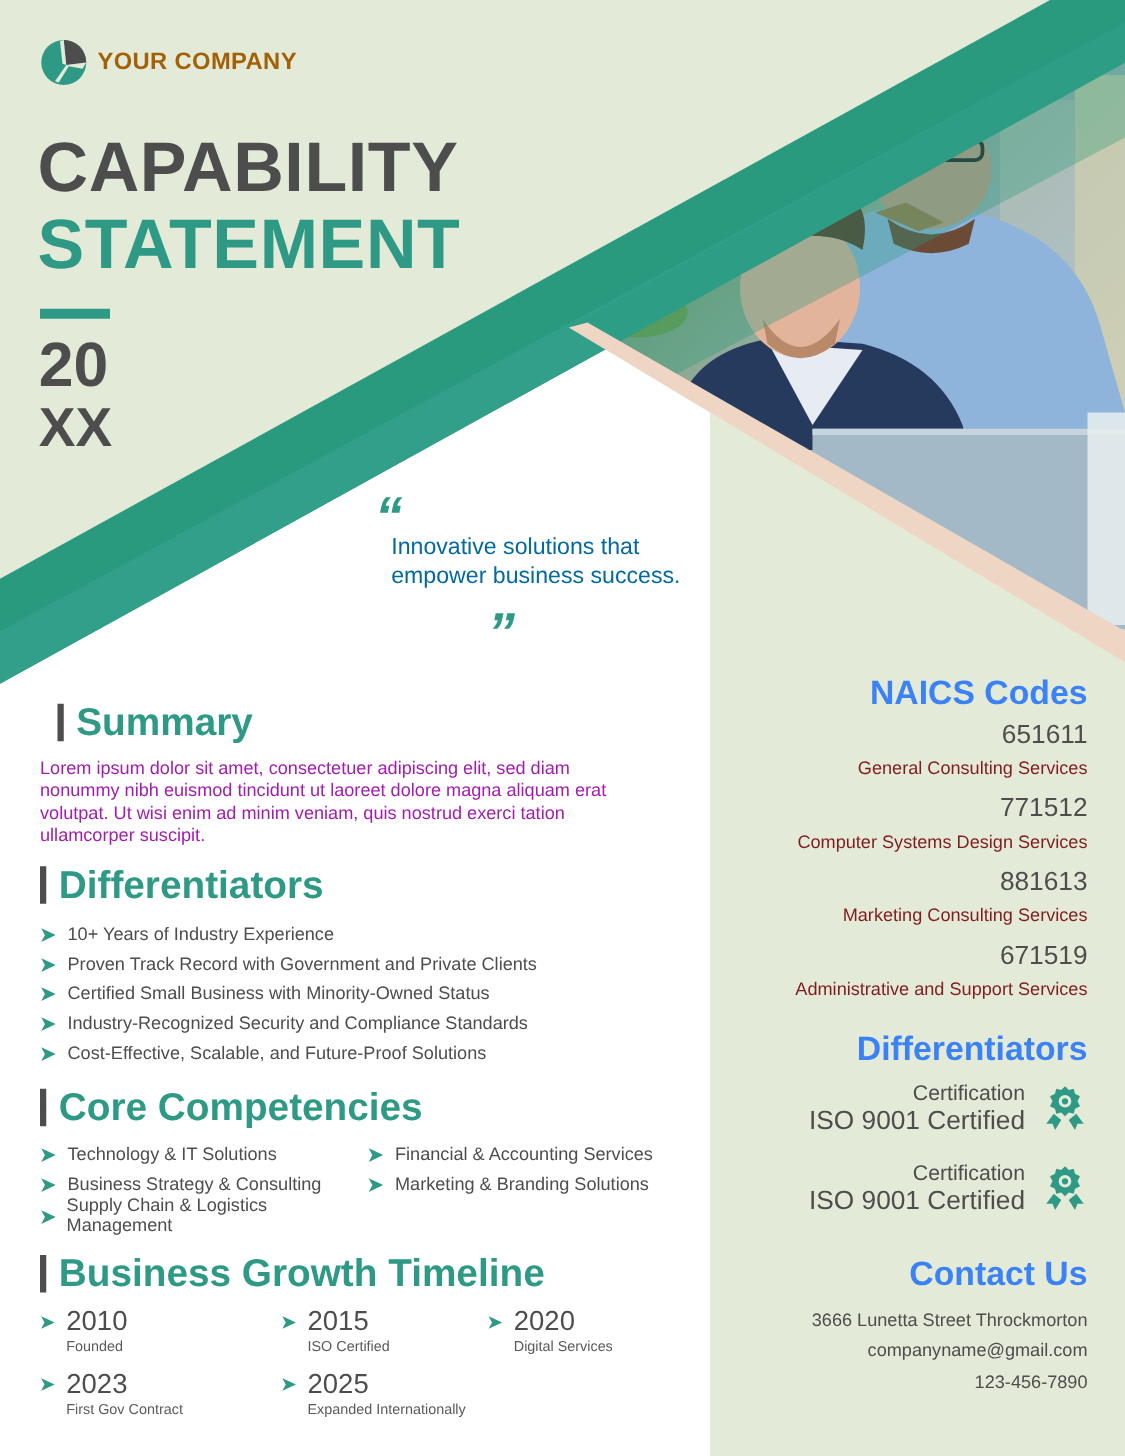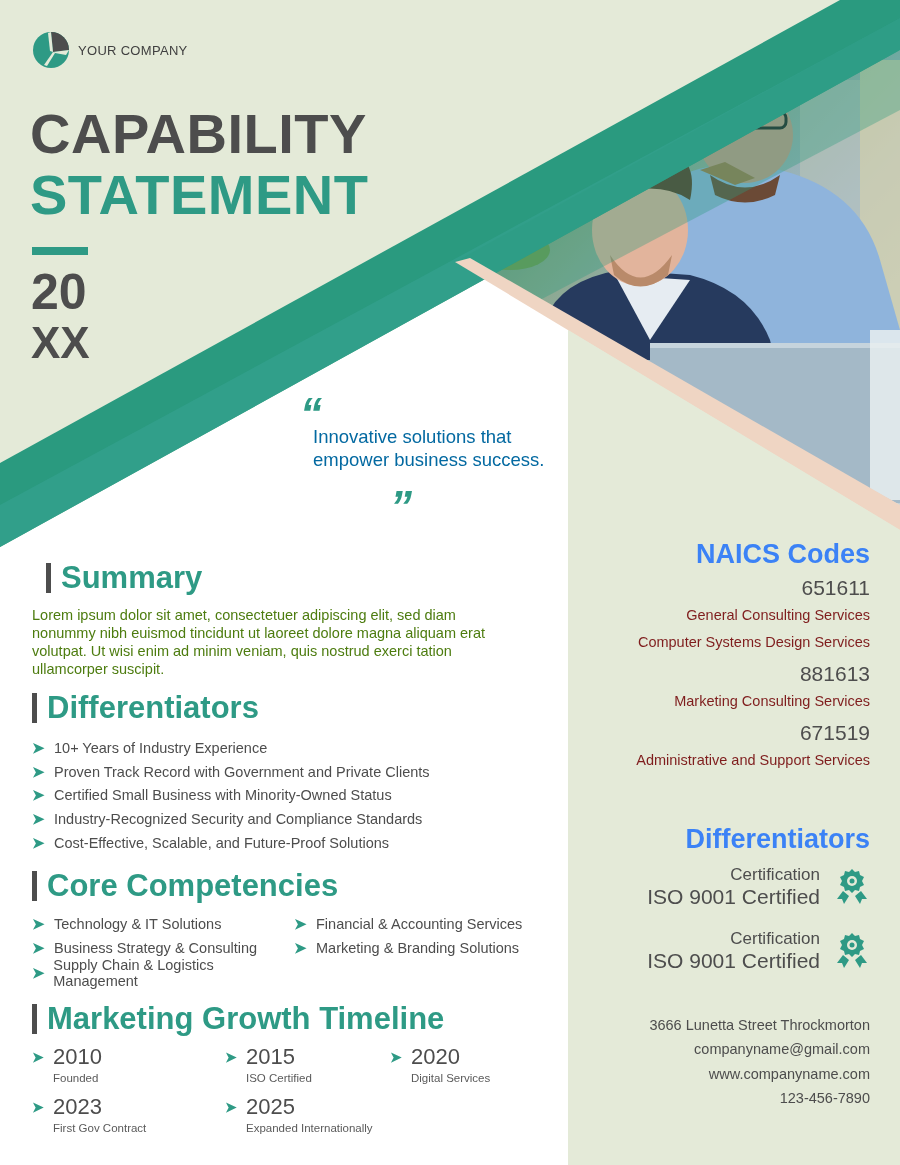--- a/index.html
+++ b/index.html
@@ -4,37 +4,37 @@
 <style>
   * { box-sizing: border-box; margin: 0; padding: 0; }
   html, body { width: 900px; height: 1165px; overflow: hidden; }
   body { position: relative; background: #ffffff; font-family: "Liberation Sans", sans-serif; color: #4a4a4a; }
   .right-col { position: absolute; left: 568px; top: 0; width: 332px; height: 1165px; background: #e4ead8; }
 
   svg.shapes { position: absolute; left: 0; top: 0; width: 900px; height: 1165px; }
 
   .logo { position: absolute; left: 32px; top: 31px; display: flex; align-items: center; gap: 8px; }
   .logo .mark { width: 38px; height: 38px; }
-  .logo .name { font-weight: 400; font-size: 13px; color: #404040; letter-spacing: 0.3px; }
+  .logo .name { font-weight: 700; font-size: 19px; color: #a16207; letter-spacing: 0.3px; }
 
   .title1 { position: absolute; left: 30px; top: 104px; font-size: 56px; font-weight: 700; color: #4d4d4d; letter-spacing: 0.5px; line-height: 60px; }
   .title2 { position: absolute; left: 30px; top: 165px; font-size: 56px; font-weight: 700; color: #2e9a85; letter-spacing: 0.5px; line-height: 60px; }
   .title-rule { position: absolute; left: 32px; top: 247px; width: 56px; height: 8px; background: #2e9a85; }
   .year1 { position: absolute; left: 31px; top: 264px; font-size: 50px; font-weight: 700; color: #4d4d4d; line-height: 56px; }
   .year2 { position: absolute; left: 31px; top: 318px; font-size: 44px; font-weight: 700; color: #4d4d4d; line-height: 50px; }
 
   .quote { position: absolute; left: 313px; top: 425px; width: 240px; font-size: 18.5px; line-height: 23px; color: #0369a1; }
   .quote-open { position: absolute; left: 300px; top: 394px; font-size: 44px; font-weight: 700; font-style: italic; color: #2e9a85; line-height: 40px; }
   .quote-close { position: absolute; left: 390px; top: 487px; font-size: 44px; font-weight: 700; font-style: italic; color: #2e9a85; line-height: 40px; }
 
   .sec-head { position: absolute; left: 32px; display: flex; align-items: center; }
   .sec-head .bar { width: 5px; height: 30px; background: #4d4d4d; margin-right: 10px; }
   .sec-head .txt { font-size: 31px; font-weight: 700; color: #2e9a85; line-height: 36px; }
 
-  .summary-body { position: absolute; left: 32px; top: 606px; width: 490px; font-size: 14.5px; line-height: 18px; color: #4d7c0f; }
+  .summary-body { position: absolute; left: 32px; top: 606px; width: 490px; font-size: 14.5px; line-height: 18px; color: #a21caf; }
 
   .bullets { position: absolute; left: 32px; list-style: none; }
   .bullets li { display: flex; align-items: center; height: 23.8px; font-size: 14.5px; color: #4d4d4d; }
   .chev { color: #2e9a85; font-weight: 700; font-size: 15px; width: 22px; display: inline-block; }
 
   .comp-grid { position: absolute; left: 32px; top: 912px; display: grid; grid-template-columns: 262px 260px; row-gap: 0; }
   .comp-grid .item { display: flex; align-items: center; height: 24.3px; font-size: 14.5px; color: #4d4d4d; }
 
   .timeline { position: absolute; left: 32px; top: 1043px; width: 520px; }
   .tl-item { position: absolute; }
@@ -186,21 +186,21 @@
       <span>Marketing &amp; Branding Solutions</span>
     </div>
   <div class="item">
       <span class="chev">➤</span>
       <span>Supply Chain &amp; Logistics Management</span>
     </div>
 </div>
 
 <div class="sec-head" style="top:1001px;">
   <span class="bar"></span>
-  <span class="txt">Marketing Growth Timeline</span>
+  <span class="txt">Business Growth Timeline</span>
 </div>
 <div class="timeline">
   <div class="tl-item" style="left:0;top:0;">
     <div class="year">
         <span class="chev">➤</span>
         <span>2010</span>
       </div>
     <div class="label">Founded</div>
   </div>
   <div class="tl-item" style="left:193px;top:0;">
@@ -230,20 +230,21 @@
         <span>2025</span>
       </div>
     <div class="label">Expanded Internationally</div>
   </div>
 </div>
 
 <div class="right-content" style="top:538px;">
   <div class="r-head">NAICS Codes</div>
   <div class="naics-code">651611</div>
   <div class="naics-desc">General Consulting Services</div>
+  <div class="naics-code">771512</div>
   <div class="naics-desc">Computer Systems Design Services</div>
   <div class="naics-code">881613</div>
   <div class="naics-desc">Marketing Consulting Services</div>
   <div class="naics-code">671519</div>
   <div class="naics-desc">Administrative and Support Services</div>
 </div>
 
 <div class="right-content" style="top:823px;">
   <div class="r-head">Differentiators</div>
   <div class="cert" style="margin-top:10px;">
@@ -268,17 +269,17 @@
       <path d="M9,24 L3,32 L8,32 L10,37 L15,29 Z" fill="#2e9a85"></path>
       <path d="M27,24 L33,32 L28,32 L26,37 L21,29 Z" fill="#2e9a85"></path>
       <path d="M18,2 L21,5 L25,4 L26,8 L30,10 L28,14 L30,18 L26,20 L25,24 L21,23 L18,26 L15,23 L11,24 L10,20 L6,18 L8,14 L6,10 L10,8 L11,4 L15,5 Z" fill="#2e9a85"></path>
       <circle cx="18" cy="14" r="5" fill="#e4ead8"></circle>
       <circle cx="18" cy="14" r="2.5" fill="#2e9a85"></circle>
     </svg>
   </div>
 </div>
 
 <div class="right-content" style="top:1003px;">
+  <div class="r-head">Contact Us</div>
   <div class="contact-line" style="margin-top:10px;">3666 Lunetta Street Throckmorton</div>
   <div class="contact-line">companyname@gmail.com</div>
-  <div class="contact-line">www.companyname.com</div>
   <div class="contact-line">123-456-7890</div>
 </div>
 
 </body></html>

